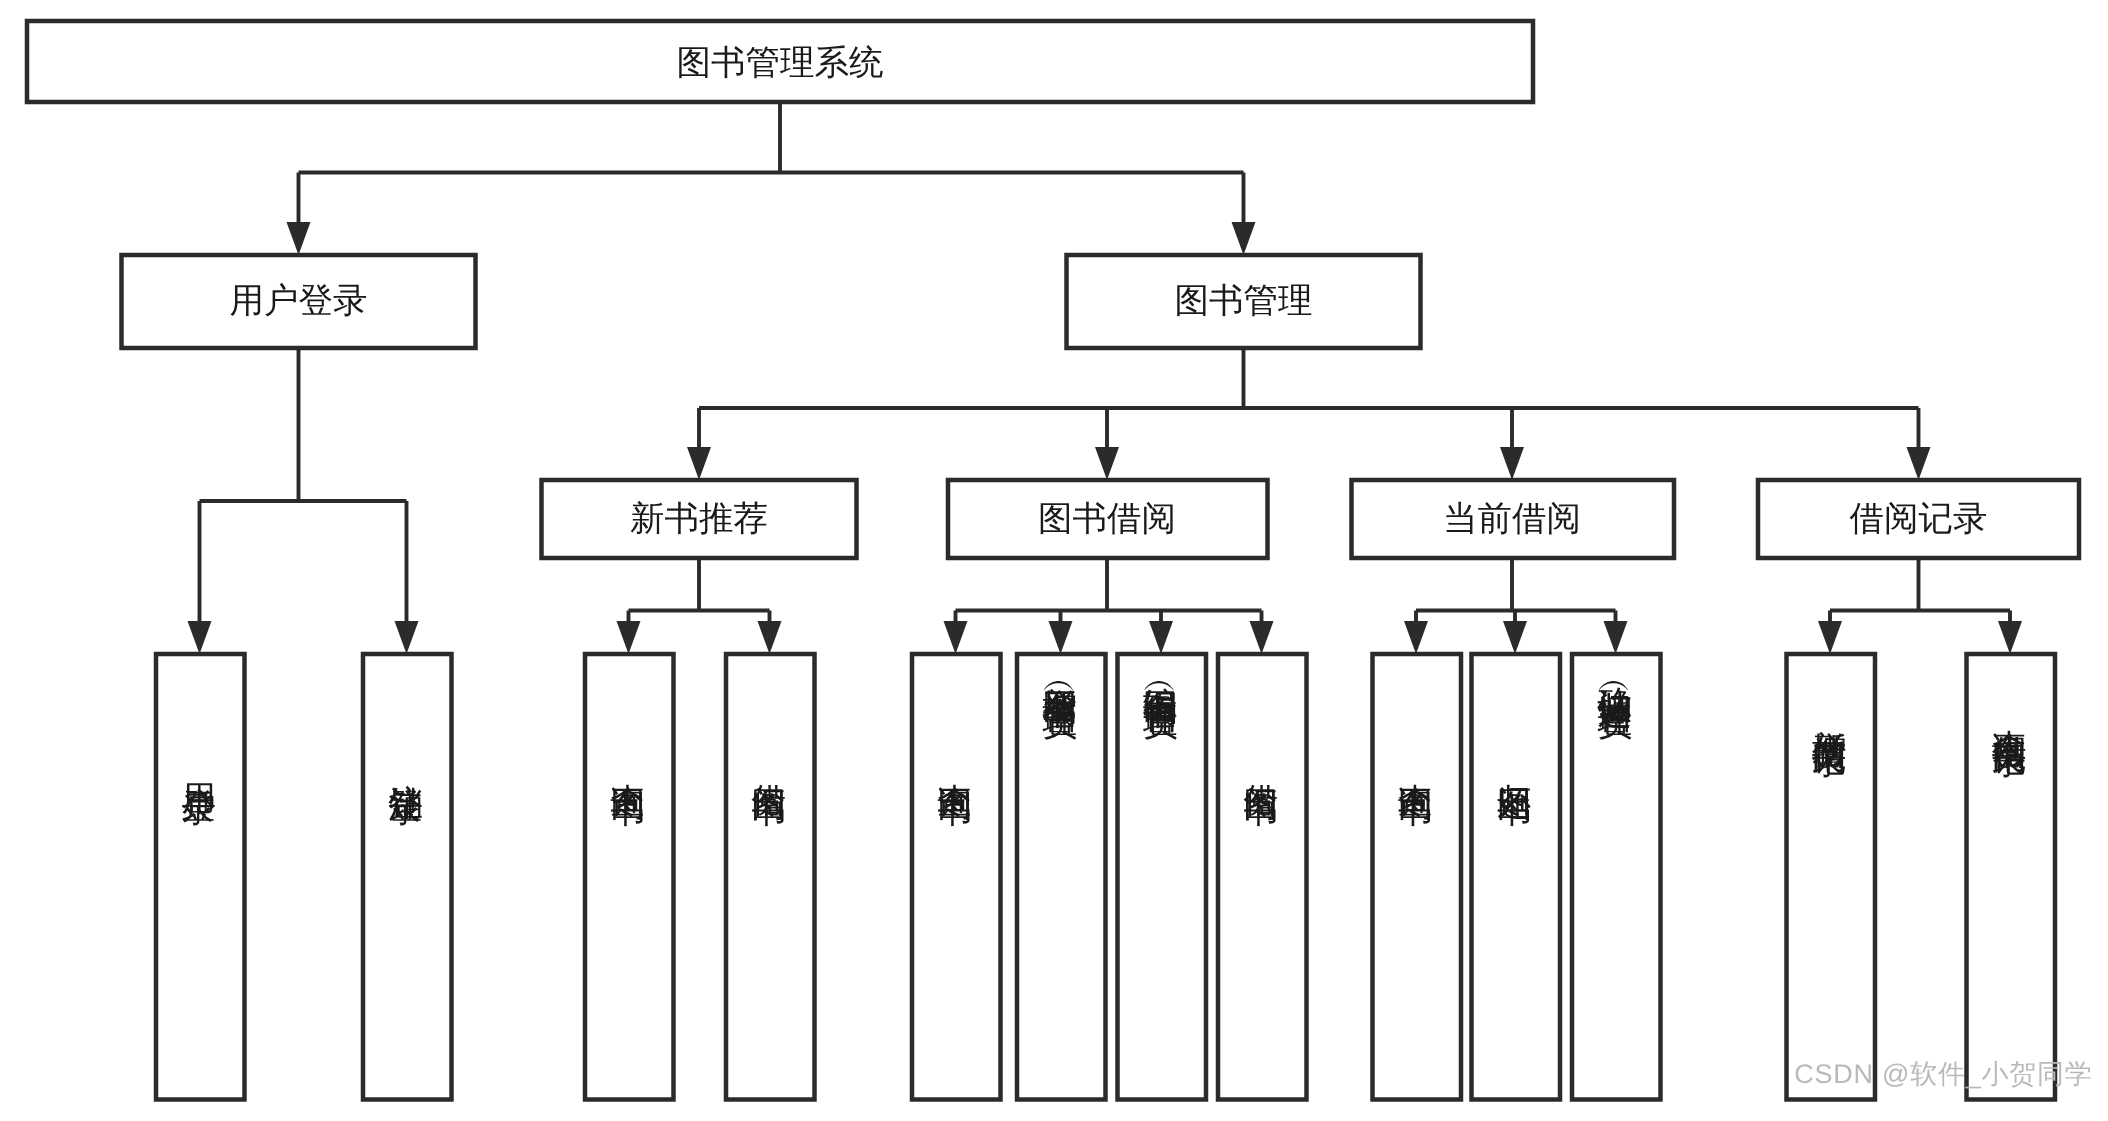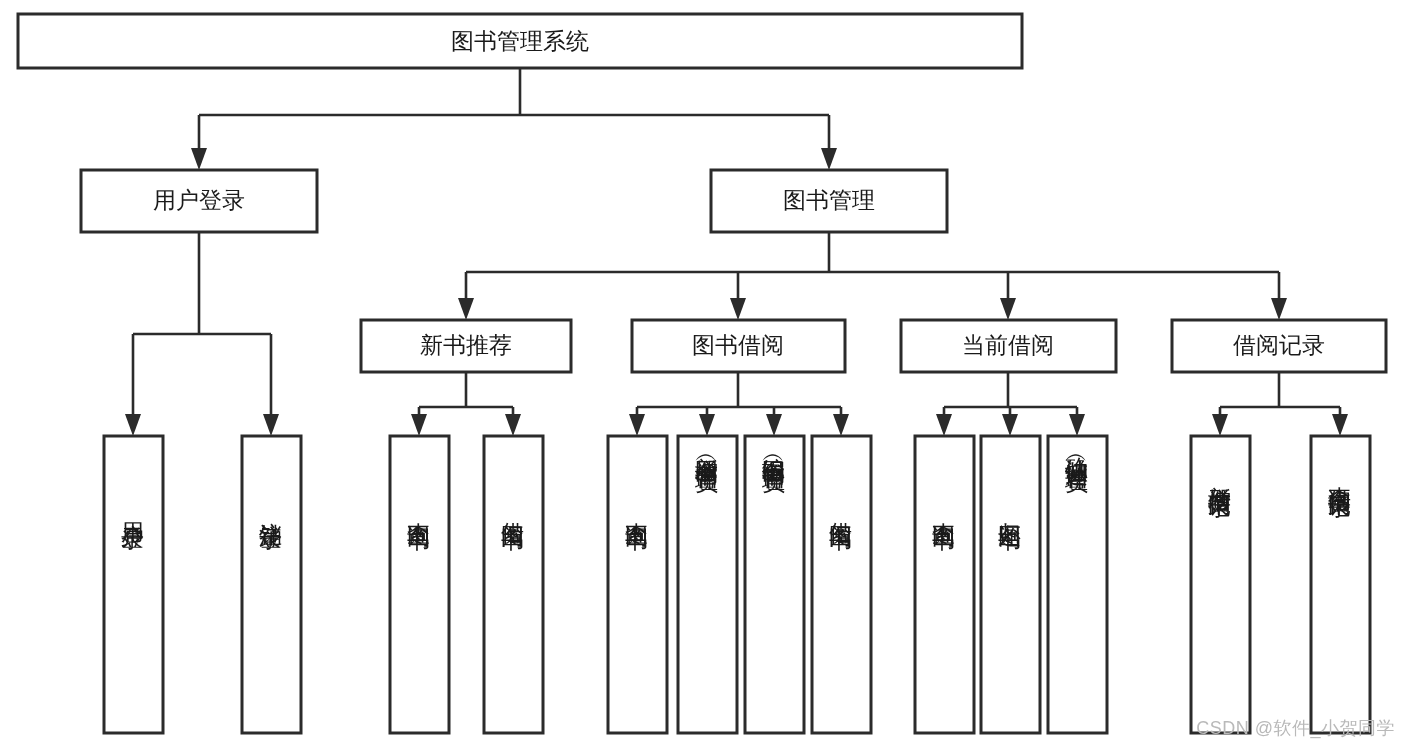--- a/index.html
+++ b/index.html
@@ -52,21 +52,21 @@
     stroke-linecap: butt;
     stroke-linejoin: miter;
   }
   .arrow-head {
     fill: #2b2b2b;
     stroke: none;
   }
   .watermark {
     position: absolute;
     right: 10px;
-    bottom: 7px;
+    bottom: 19px;
     font-family: "Liberation Sans", "DejaVu Sans", sans-serif;
     font-size: 18px;
     color: #b9b9b9;
     white-space: nowrap;
     letter-spacing: 0.5px;
     user-select: none;
     margin-top: 44px;
   }
 </style>
 </head>

